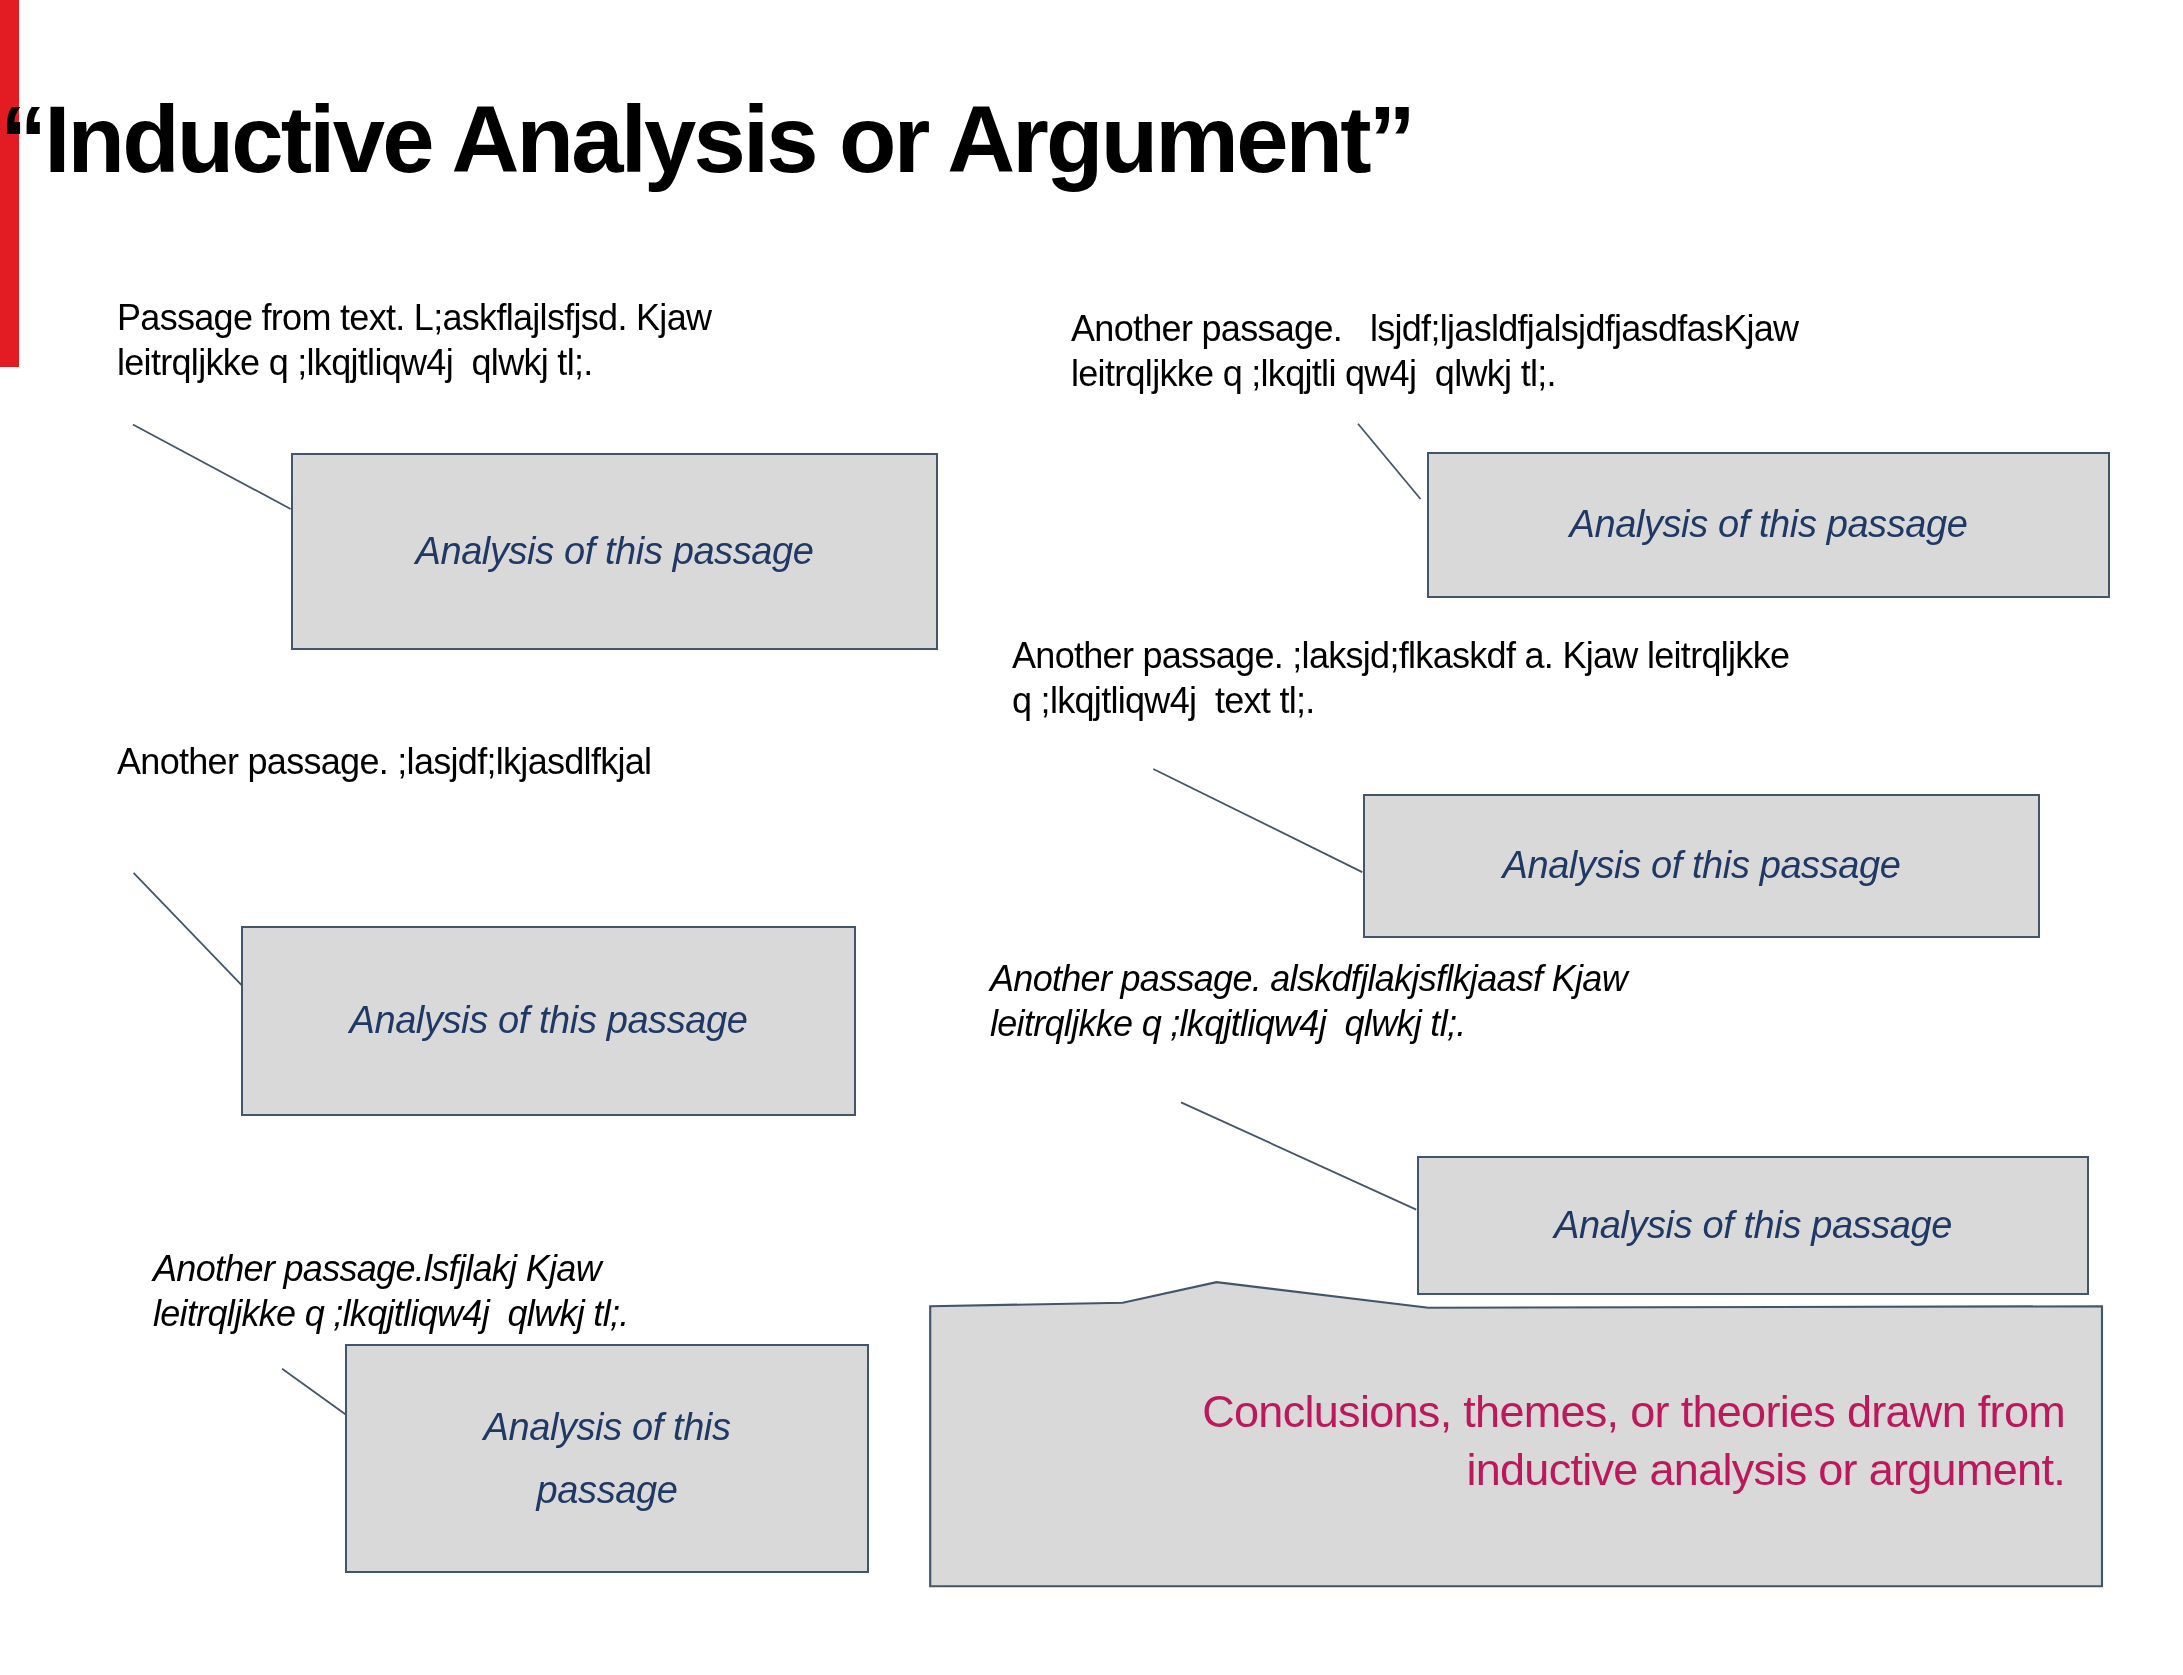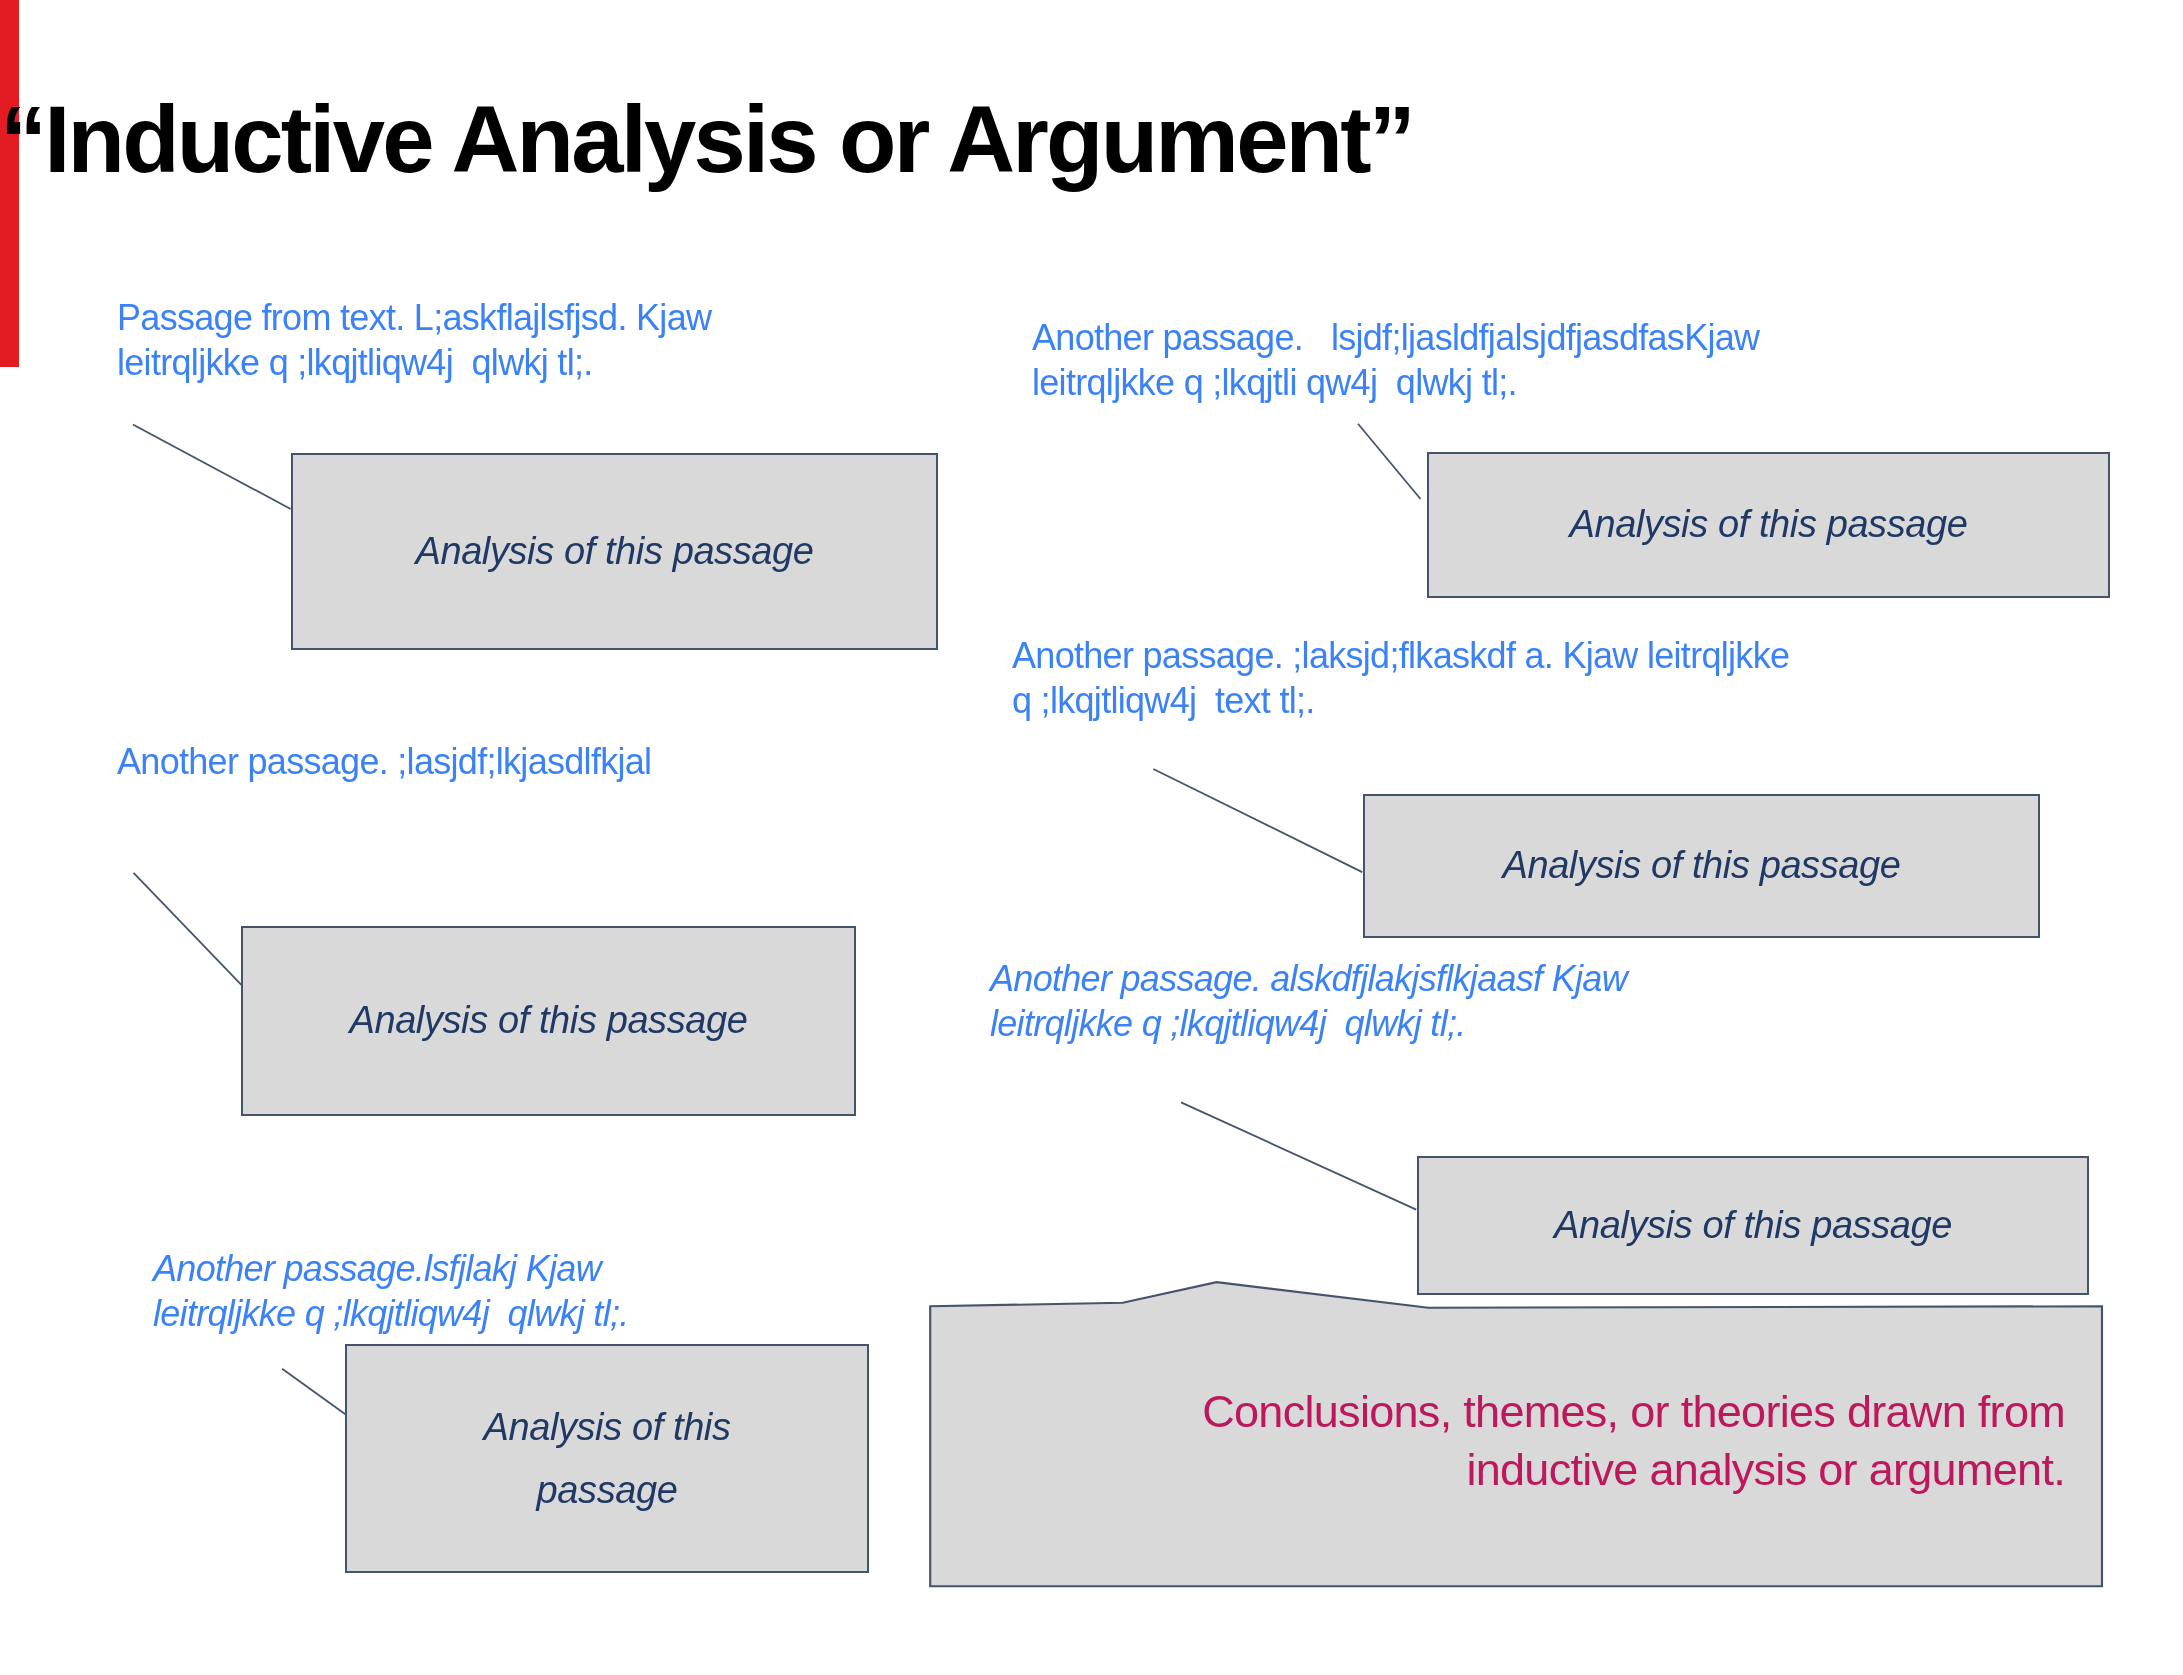--- a/index.html
+++ b/index.html
@@ -33,21 +33,21 @@
     font-weight: bold;
     letter-spacing: -2.8px;
     color: #000000;
     white-space: nowrap;
   }
   .passage {
     position: absolute;
     font-size: 36px;
     line-height: 45px;
     letter-spacing: -0.7px;
-    color: #3b82f6;
+    color: #000000;
   }
   .pline {
     display: block;
     white-space: pre;
   }
   .abox {
     position: absolute;
     box-sizing: border-box;
     background: #d9d9d9;
     border: 2.1px solid #44546a;
@@ -109,21 +109,21 @@
     <span class="pline">Passage from text. L;askflajlsfjsd. Kjaw</span>
     <span class="pline">leitrqljkke q ;lkqjtliqw4j  qlwkj tl;.</span>
   </div>
   <div class="passage" style="left:117px; top:739px;">
     <span class="pline">Another passage. ;lasjdf;lkjasdlfkjal</span>
   </div>
   <div class="passage" style="left:153px; top:1246px;font-style:italic;">
     <span class="pline">Another passage.lsfjlakj Kjaw</span>
     <span class="pline">leitrqljkke q ;lkqjtliqw4j  qlwkj tl;.</span>
   </div>
-  <div class="passage" style="left:1032px; top:306px;margin-top:9px;">
+  <div class="passage" style="left:1071px; top:306px;">
     <span class="pline">Another passage.   lsjdf;ljasldfjalsjdfjasdfasKjaw</span>
     <span class="pline">leitrqljkke q ;lkqjtli qw4j  qlwkj tl;.</span>
   </div>
   <div class="passage" style="left:1012px; top:633px;">
     <span class="pline">Another passage. ;laksjd;flkaskdf a. Kjaw leitrqljkke</span>
     <span class="pline">q ;lkqjtliqw4j  text tl;.</span>
   </div>
   <div class="passage" style="left:990px; top:956px;font-style:italic;">
     <span class="pline">Another passage. alskdfjlakjsflkjaasf Kjaw</span>
     <span class="pline">leitrqljkke q ;lkqjtliqw4j  qlwkj tl;.</span>

